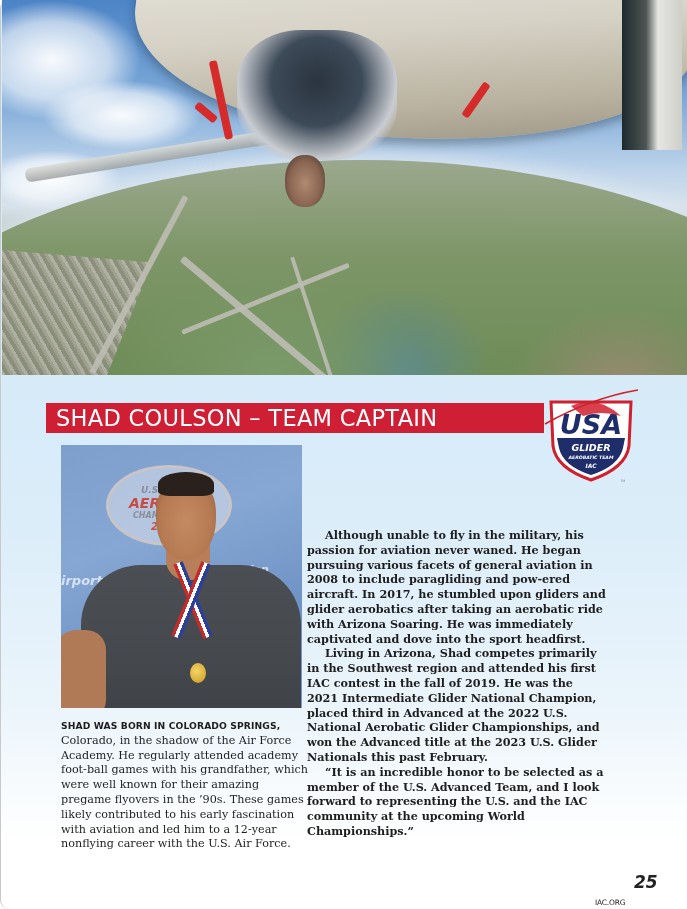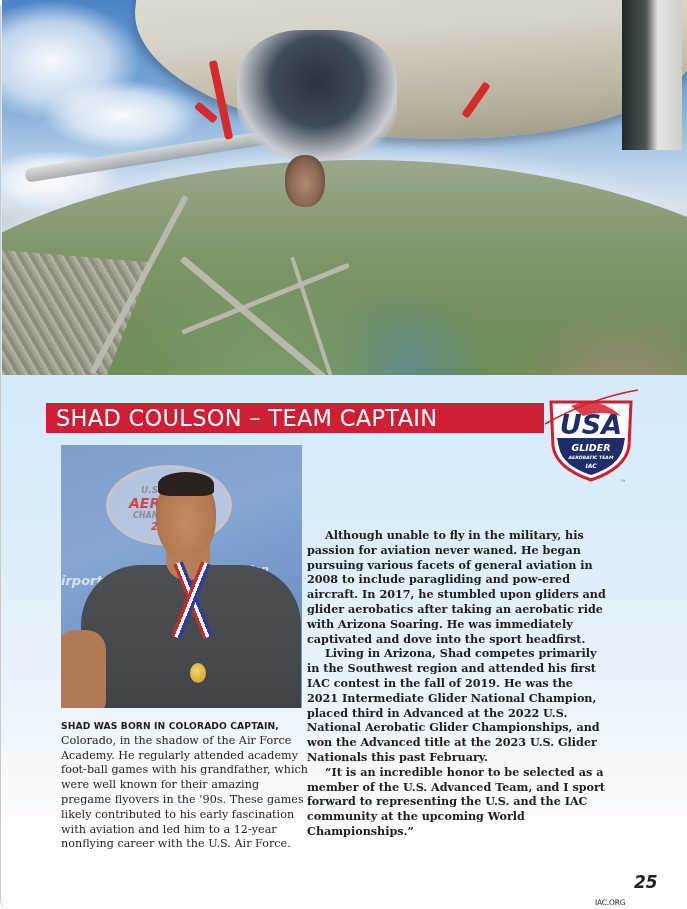--- a/index.html
+++ b/index.html
@@ -201,26 +201,26 @@
     <div class="neck"></div>
     <div class="head"></div>
     <div class="hair"></div>
     <div class="ribbon-l"></div>
     <div class="ribbon-r"></div>
     <div class="medal"></div>
   </div>
 
   <div class="col col-left">
     <p>
-      <span class="lead">SHAD WAS BORN IN COLORADO CAPTAIN,</span>
+      <span class="lead">SHAD WAS BORN IN COLORADO SPRINGS,</span>
       <span>Colorado, in the shadow of the Air Force Academy. He regularly attended academy foot-ball games with his grandfather, which were well known for their amazing pregame flyovers in the ’90s. These games likely contributed to his early fascination with aviation and led him to a 12-year nonflying career with the U.S. Air Force.</span>
     </p>
   </div>
 
   <div class="col col-right">
     <p class="indent">Although unable to fly in the military, his passion for aviation never waned. He began pursuing various facets of general aviation in 2008 to include paragliding and pow-ered aircraft. In 2017, he stumbled upon gliders and glider aerobatics after taking an aerobatic ride with Arizona Soaring. He was immediately captivated and dove into the sport headfirst.</p>
     <p class="indent">Living in Arizona, Shad competes primarily in the Southwest region and attended his first IAC contest in the fall of 2019. He was the 2021 Intermediate Glider National Champion, placed third in Advanced at the 2022 U.S. National Aerobatic Glider Championships, and won the Advanced title at the 2023 U.S. Glider Nationals this past February.</p>
-    <p class="indent">“It is an incredible honor to be selected as a member of the U.S. Advanced Team, and I sport forward to representing the U.S. and the IAC community at the upcoming World Championships.”</p>
+    <p class="indent">“It is an incredible honor to be selected as a member of the U.S. Advanced Team, and I look forward to representing the U.S. and the IAC community at the upcoming World Championships.”</p>
   </div>
 
   <div class="footer-site">IAC.ORG</div>
   <div class="footer-page">25</div>
 </div>
 
 </body></html>

